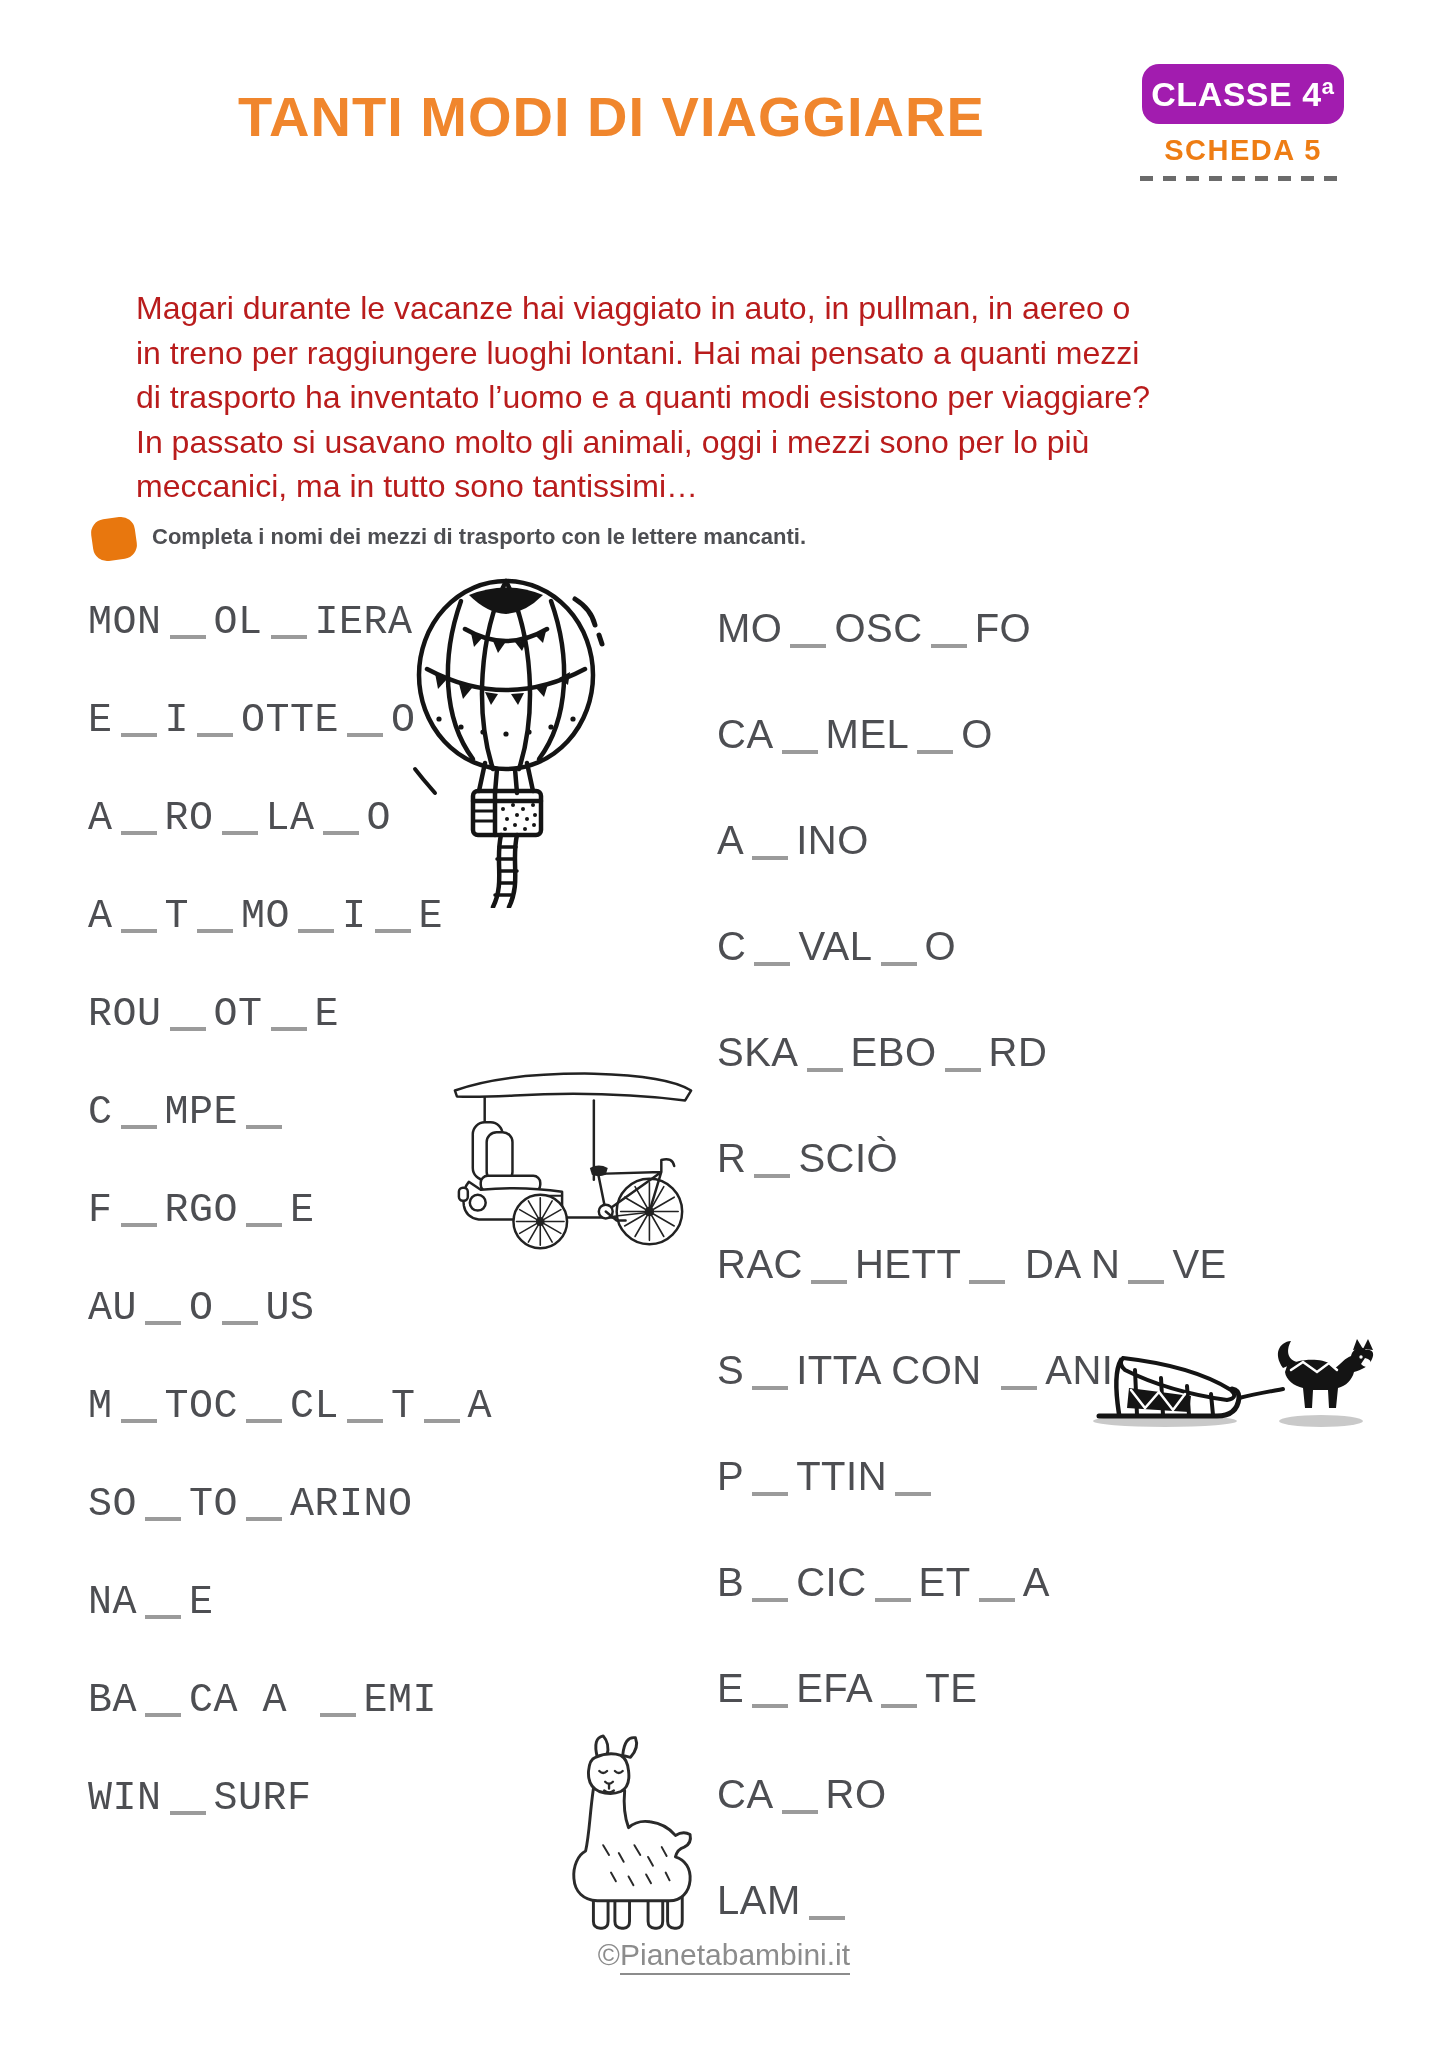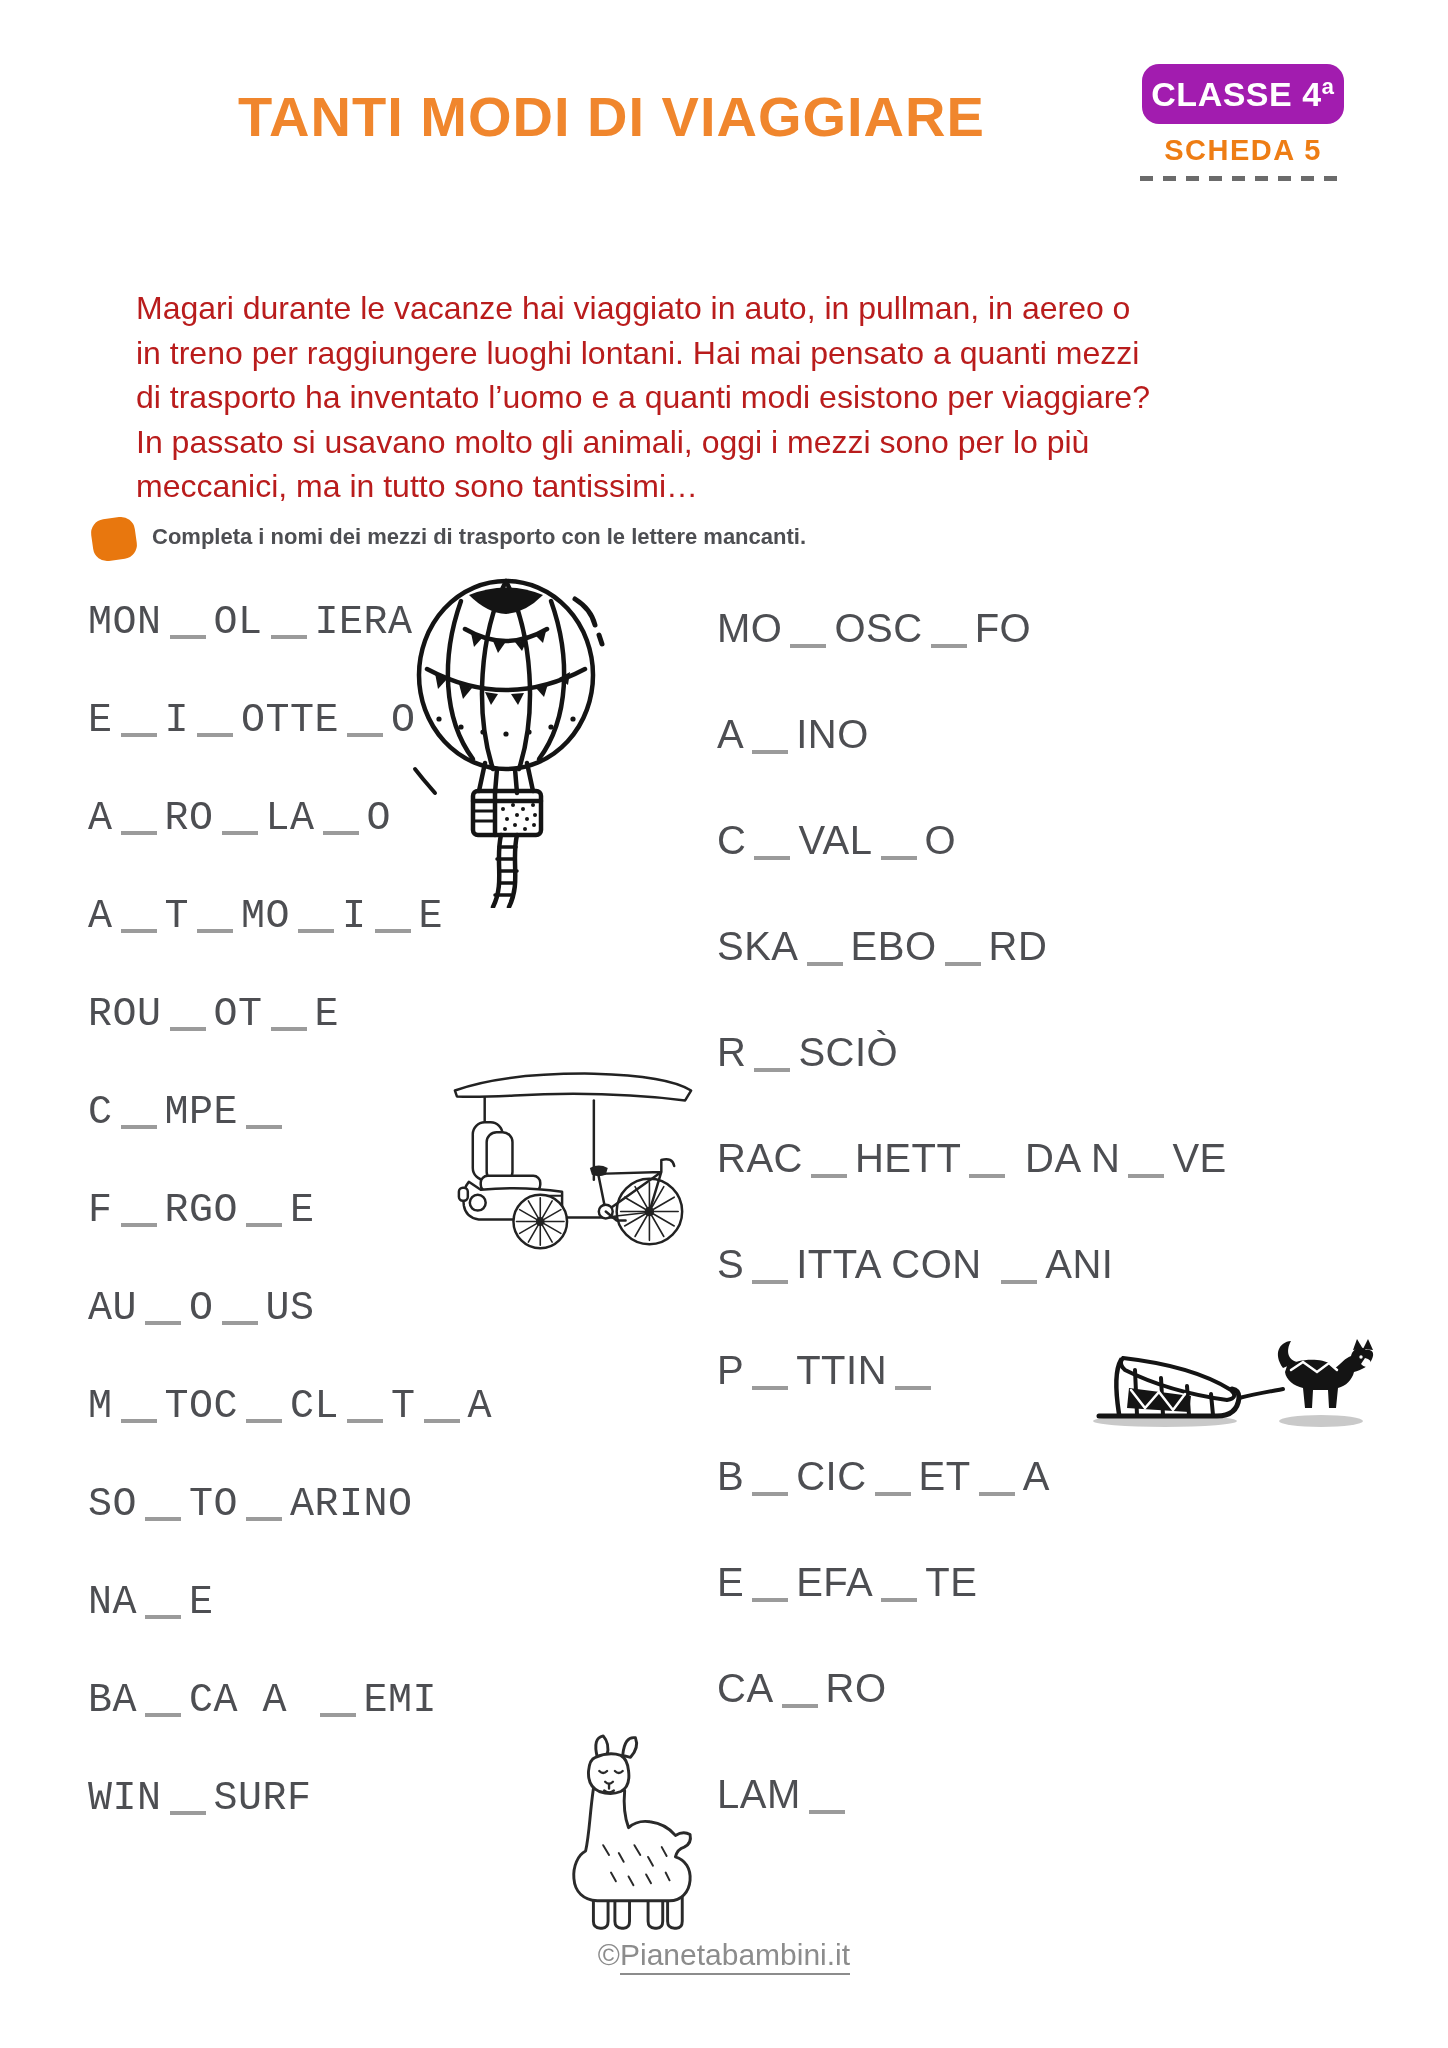--- a/index.html
+++ b/index.html
@@ -78,20 +78,21 @@
     <div class="word-row">F<span class="gap"></span>RGO<span class="gap"></span>E</div>
     <div class="word-row">AU<span class="gap"></span>O<span class="gap"></span>US</div>
     <div class="word-row">M<span class="gap"></span>TOC<span class="gap"></span>CL<span class="gap"></span>T<span class="gap"></span>A</div>
     <div class="word-row">SO<span class="gap"></span>TO<span class="gap"></span>ARINO</div>
     <div class="word-row">NA<span class="gap"></span>E</div>
     <div class="word-row">BA<span class="gap"></span>CA A <span class="gap"></span>EMI</div>
     <div class="word-row">WIN<span class="gap"></span>SURF</div>
   </div>
 <div class="col col-right" id="col-right">
     <div class="word-row">MO<span class="gap"></span>OSC<span class="gap"></span>FO</div>
+    <div class="word-row">CA<span class="gap"></span>MEL<span class="gap"></span>O</div>
     <div class="word-row">A<span class="gap"></span>INO</div>
     <div class="word-row">C<span class="gap"></span>VAL<span class="gap"></span>O</div>
     <div class="word-row">SKA<span class="gap"></span>EBO<span class="gap"></span>RD</div>
     <div class="word-row">R<span class="gap"></span>SCIÒ</div>
     <div class="word-row">RAC<span class="gap"></span>HETT<span class="gap"></span> DA N<span class="gap"></span>VE</div>
     <div class="word-row">S<span class="gap"></span>ITTA CON <span class="gap"></span>ANI</div>
     <div class="word-row">P<span class="gap"></span>TTIN<span class="gap"></span></div>
     <div class="word-row">B<span class="gap"></span>CIC<span class="gap"></span>ET<span class="gap"></span>A</div>
     <div class="word-row">E<span class="gap"></span>EFA<span class="gap"></span>TE</div>
     <div class="word-row">CA<span class="gap"></span>RO</div>

